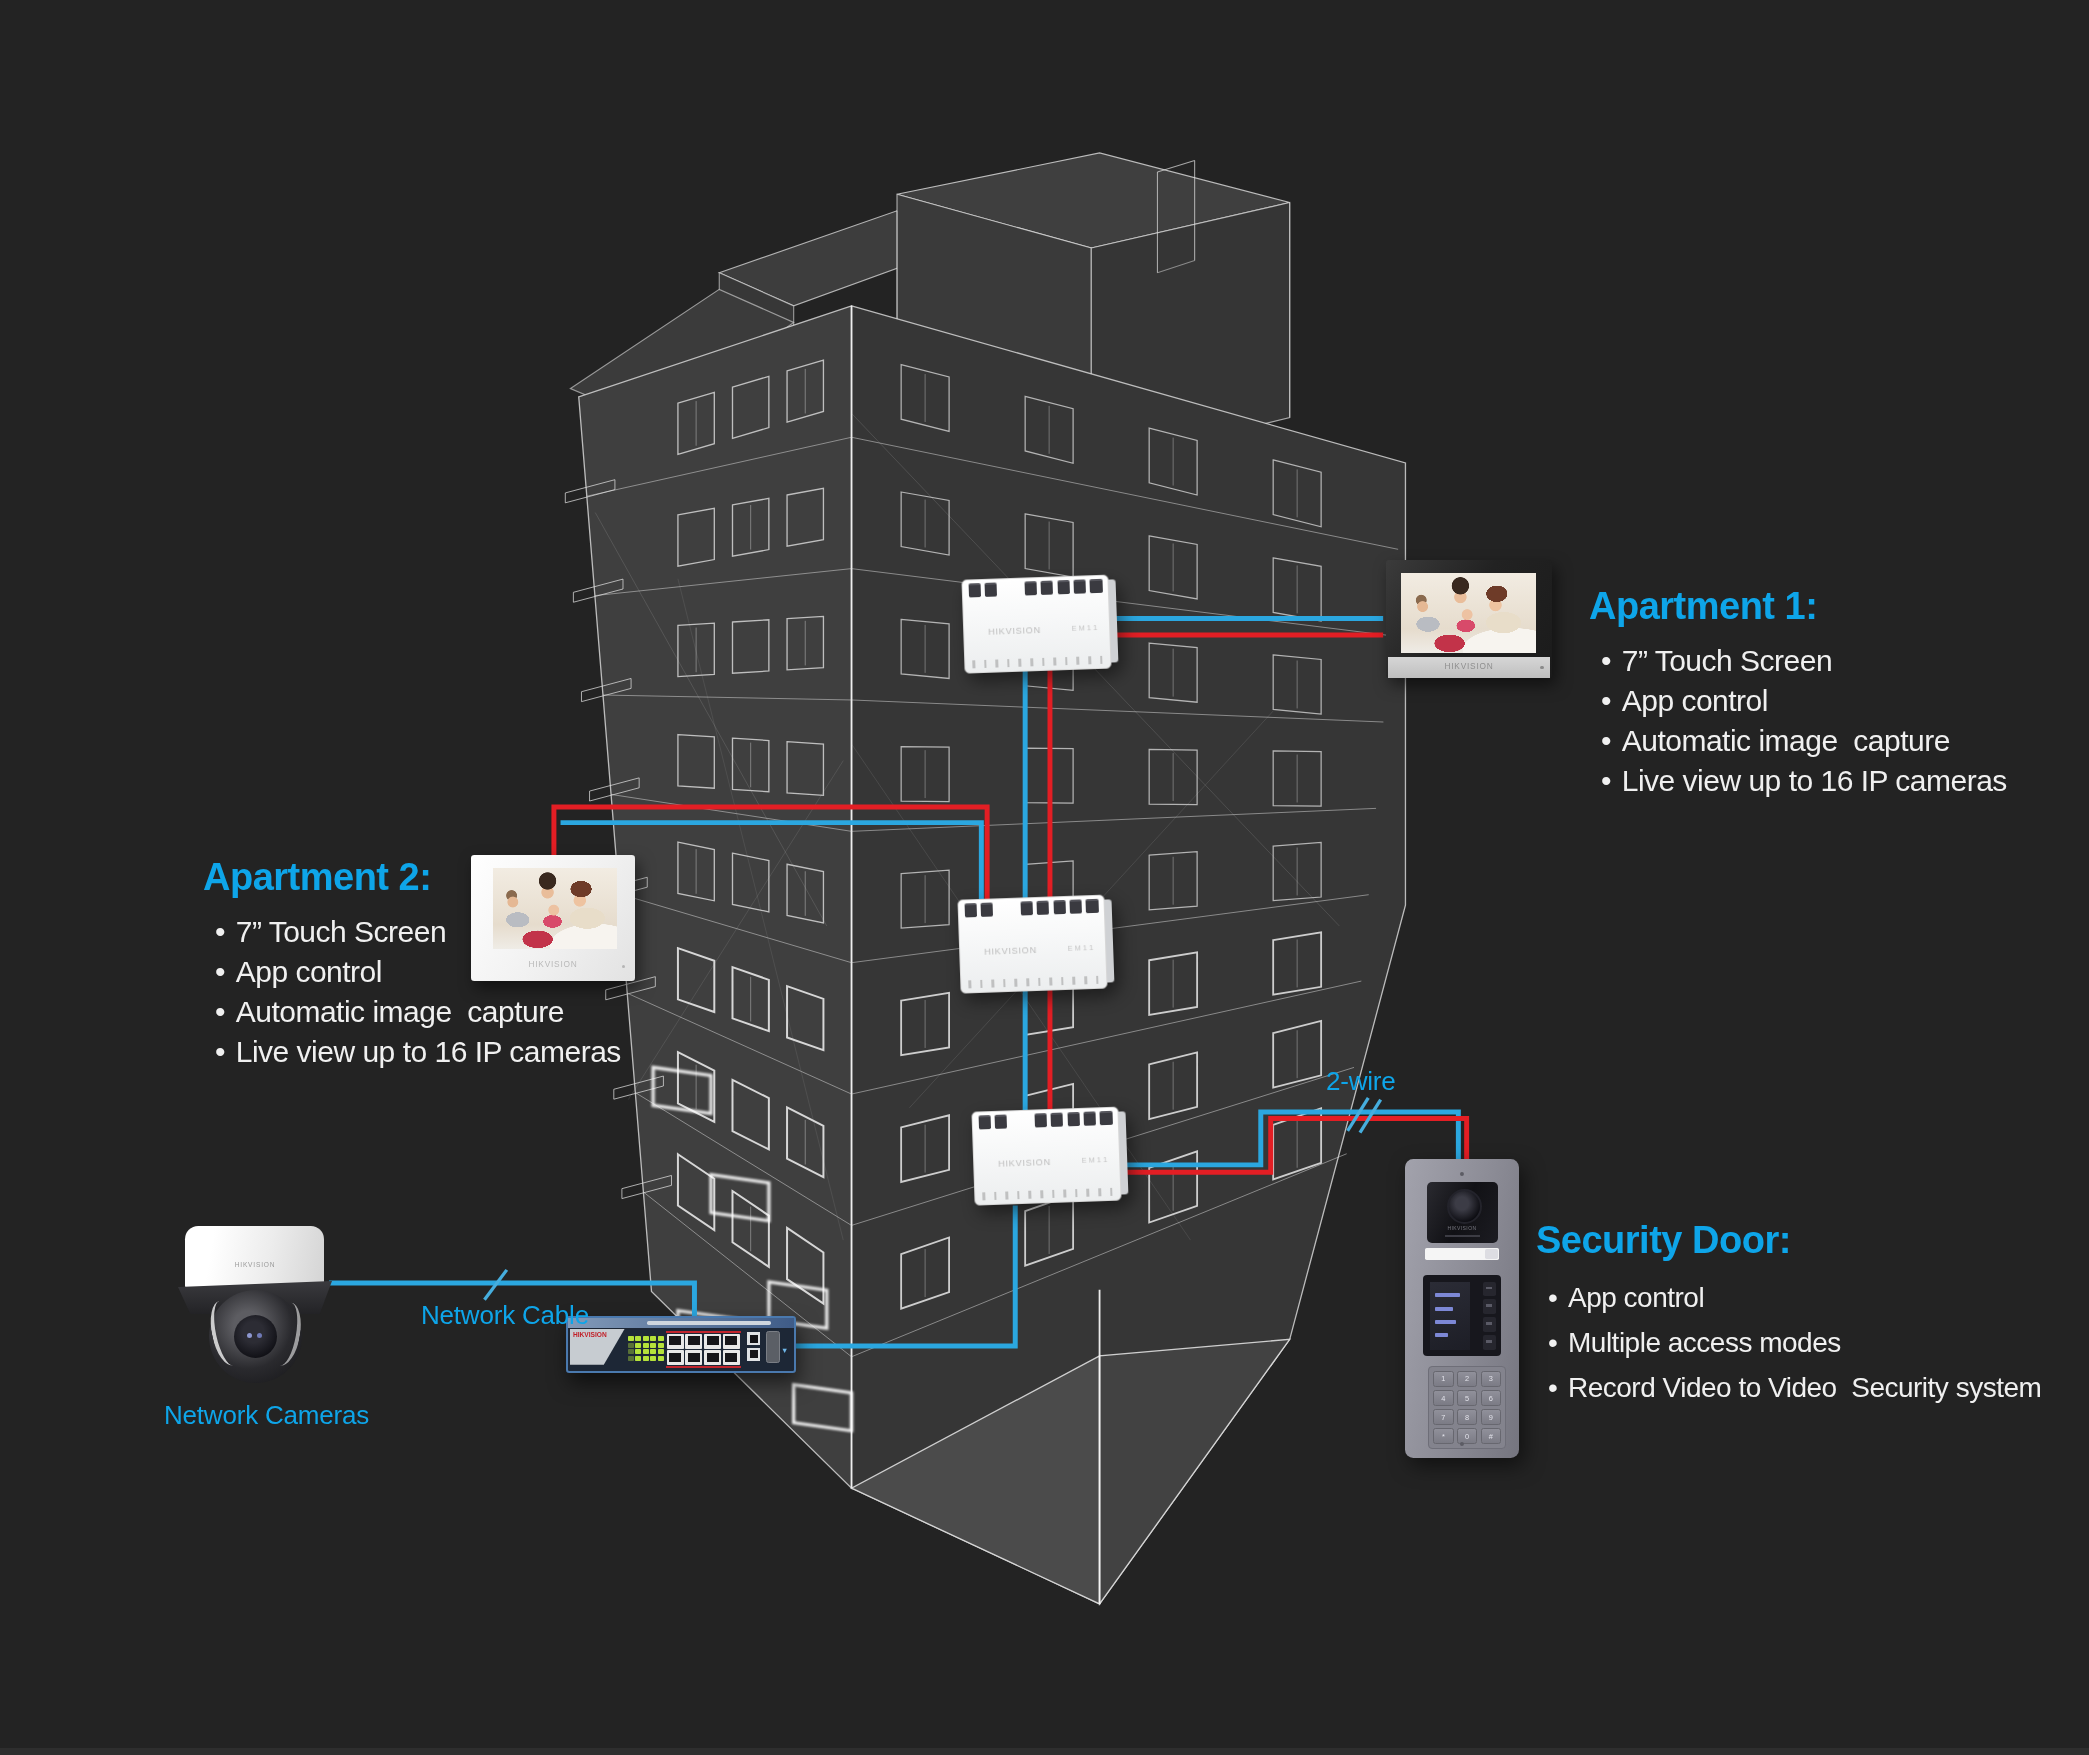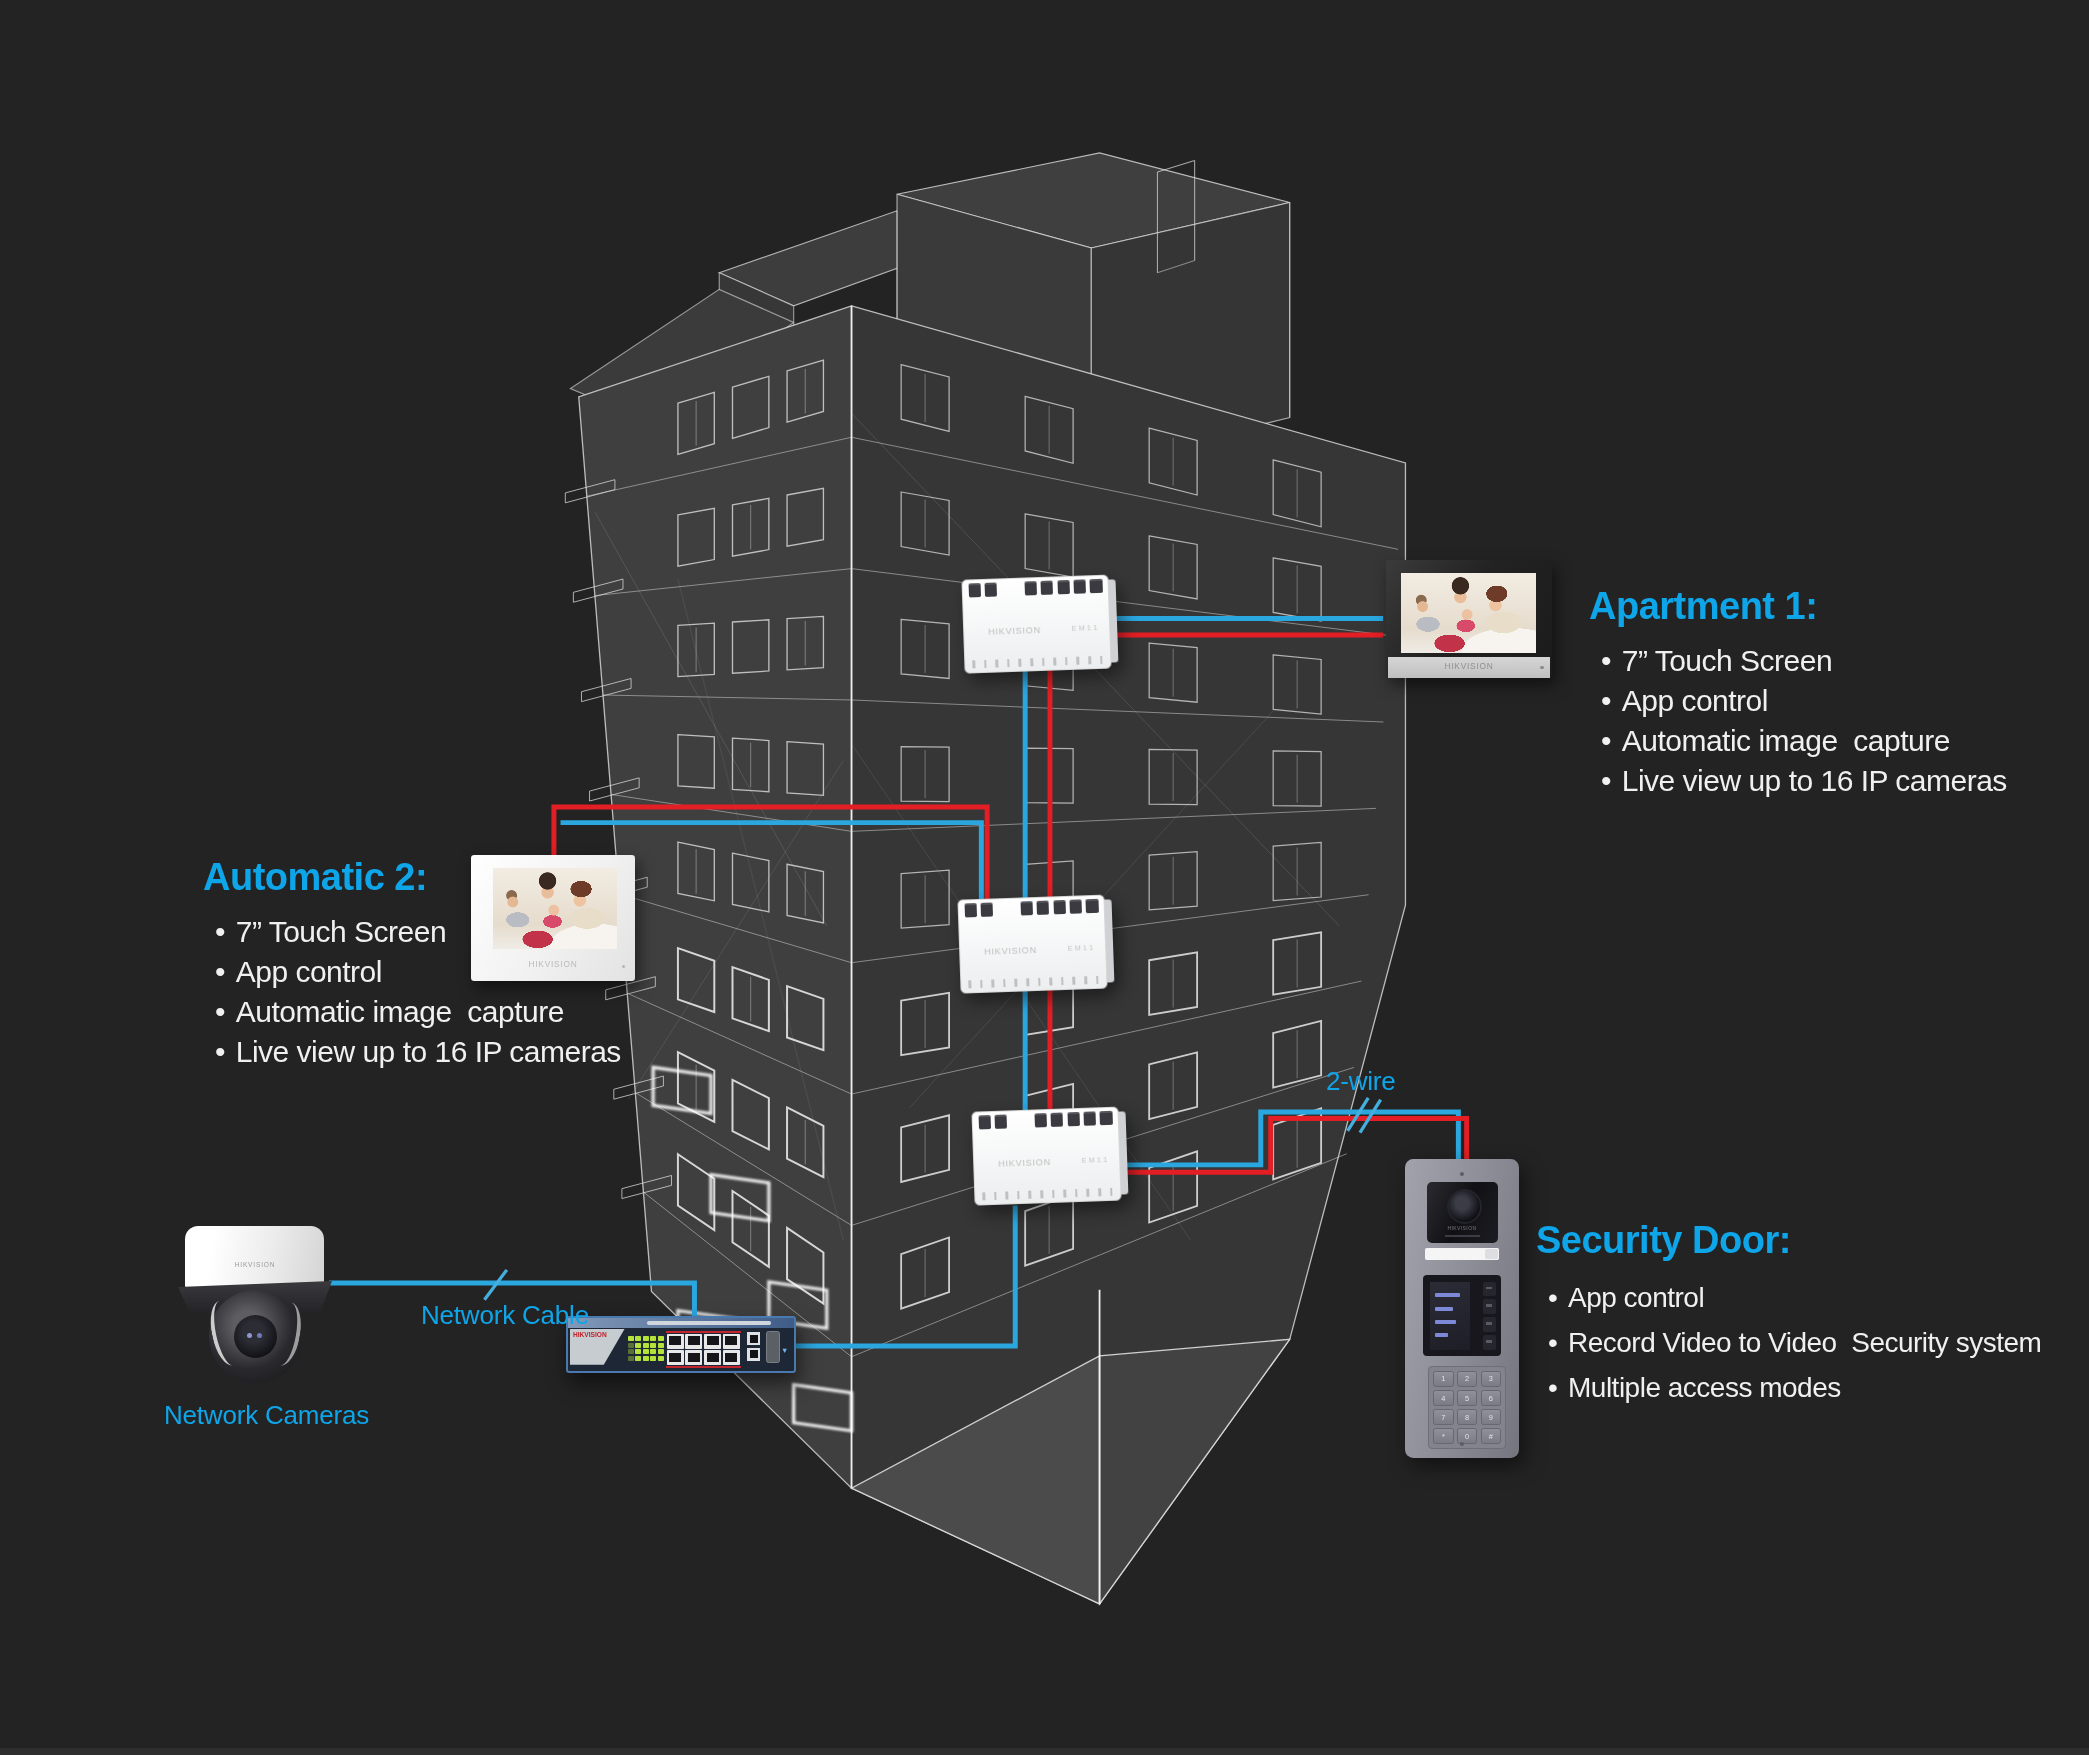--- a/index.html
+++ b/index.html
@@ -480,21 +480,21 @@
       <li>
           <span>Automatic image  capture</span>
         </li>
       <li>
           <span>Live view up to 16 IP cameras</span>
         </li>
     </ul>
   </div>
 
   <div class="info-block" style="left:203px;top:855px;">
-    <h2 class="info-title">Automatic 2:</h2>
+    <h2 class="info-title">Apartment 2:</h2>
     <ul class="info-list">
       <li>
           <span>7” Touch Screen</span>
         </li>
       <li>
           <span>App control</span>
         </li>
       <li>
           <span>Automatic image  capture</span>
         </li>
@@ -504,24 +504,24 @@
     </ul>
   </div>
 
   <div class="info-block ent" style="left:1536px;top:1218px;">
     <h2 class="info-title">Security Door:</h2>
     <ul class="info-list">
       <li>
           <span>App control</span>
         </li>
       <li>
+          <span>Multiple access modes</span>
+        </li>
+      <li>
           <span>Record Video to Video  Security system</span>
-        </li>
-      <li>
-          <span>Multiple access modes</span>
         </li>
     </ul>
   </div>
 
   <div class="small-label" style="left:421px;top:1300px;">Network Cable</div>
   <div class="small-label" style="left:164px;top:1400px;">Network Cameras</div>
   <div class="small-label" style="left:1326px;top:1066px;">2-wire</div>
 
   <div class="floor-strip"></div>
 </div>

